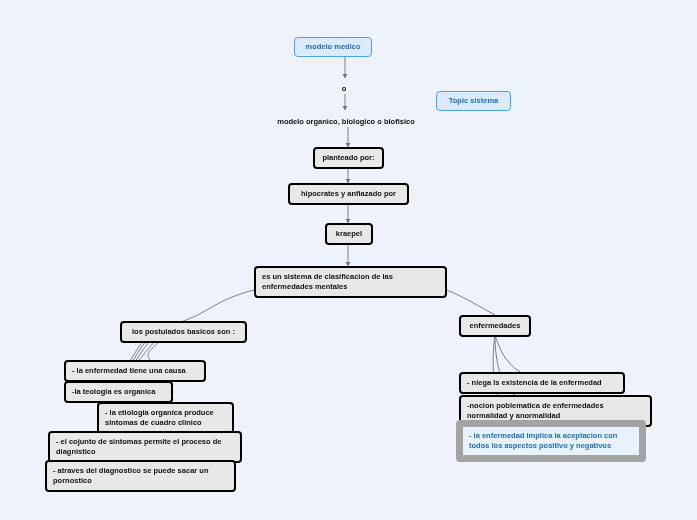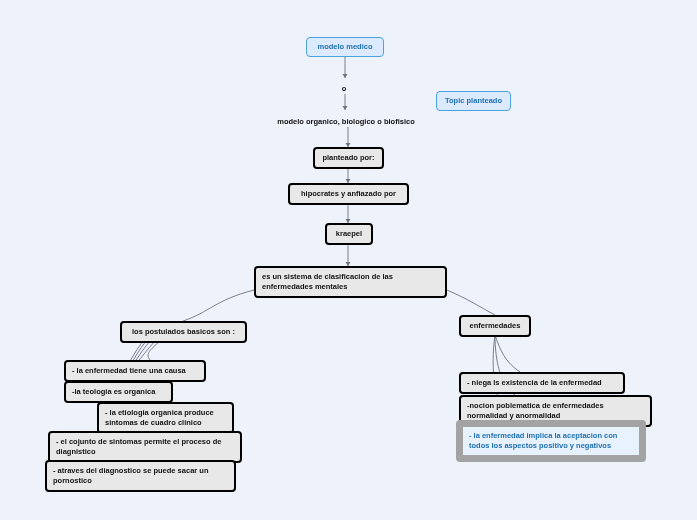--- a/index.html
+++ b/index.html
@@ -91,31 +91,31 @@
       <path d="M 495 335 C 495 360 500 385 515 395" fill="none" stroke="#6b7280" stroke-width="0.9"></path>
       <path d="M 495 335 C 490 370 495 405 510 420" fill="none" stroke="#6b7280" stroke-width="0.9"></path>
       <path d="M 342.5 74 L 347.5 74 L 345 78 Z" fill="#6b7280"></path>
       <path d="M 342.5 106 L 347.5 106 L 345 110 Z" fill="#6b7280"></path>
       <path d="M 345.5 143 L 350.5 143 L 348 147 Z" fill="#6b7280"></path>
       <path d="M 345.5 179 L 350.5 179 L 348 183 Z" fill="#6b7280"></path>
       <path d="M 345.5 219 L 350.5 219 L 348 223 Z" fill="#6b7280"></path>
       <path d="M 345.5 262 L 350.5 262 L 348 266 Z" fill="#6b7280"></path>
     </svg>
   <div id="nodes">
-      <div class="node style-root center" style="left: 306px; top: 37px; width: 78px; min-height: 20px; align-items: flex-end;">
+      <div class="node style-root center" style="left: 294px; top: 37px; width: 78px; min-height: 20px; align-items: flex-end;">
         <span>modelo medico</span>
       </div>
       <div class="node style-plain center" style="left: 336px; top: 80px; width: 16px; min-height: 14px;">
         <span>o</span>
       </div>
       <div class="node style-plain center" style="left: 268px; top: 113px; width: 156px; min-height: 14px;">
         <span>modelo organico, biologico o biofisico</span>
       </div>
       <div class="node style-float center" style="left: 436px; top: 91px; width: 75px; min-height: 20px;">
-        <span>Topic planteado</span>
+        <span>Topic sistema</span>
       </div>
       <div class="node style-gray center" style="left: 313px; top: 147px; width: 71px; min-height: 19px;">
         <span>planteado por:</span>
       </div>
       <div class="node style-gray center" style="left: 288px; top: 183px; width: 121px; min-height: 20px;">
         <span>hipocrates y anfiazado por</span>
       </div>
       <div class="node style-gray center" style="left: 325px; top: 223px; width: 48px; min-height: 20px;">
         <span>kraepel</span>
       </div>

